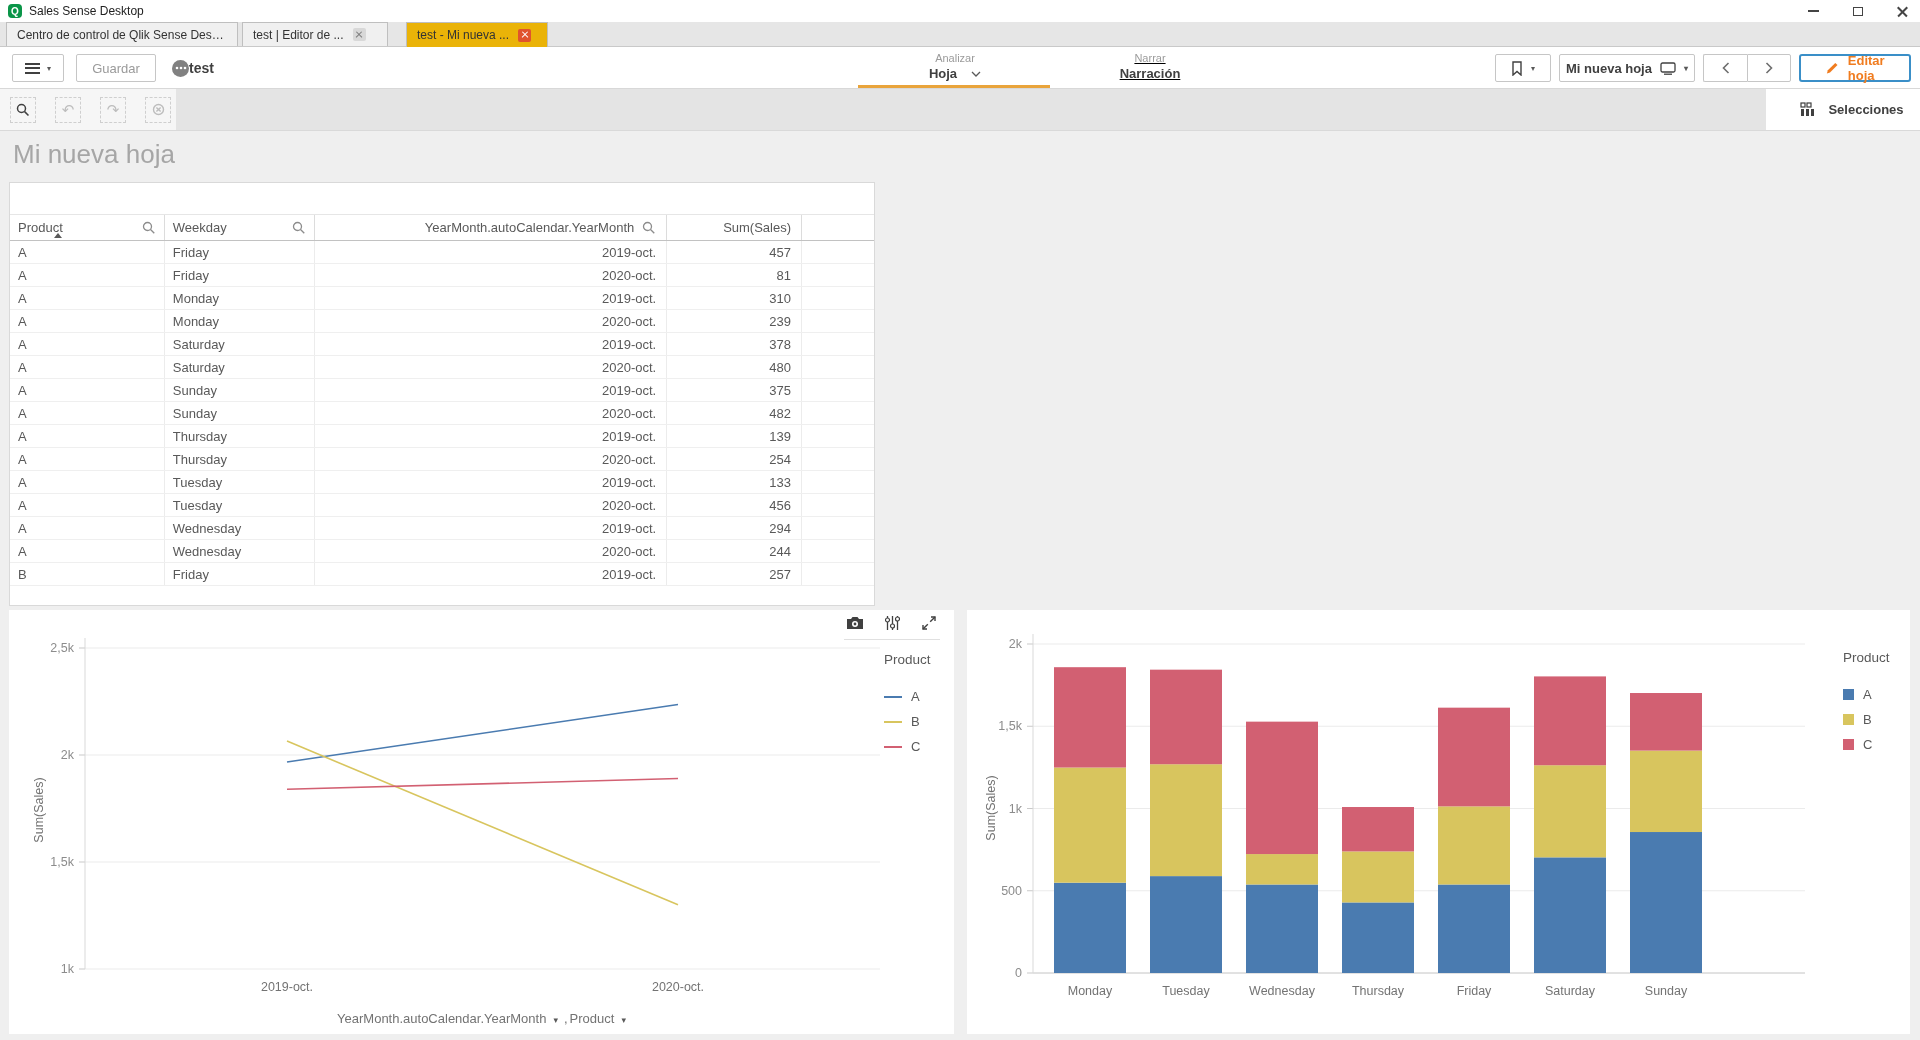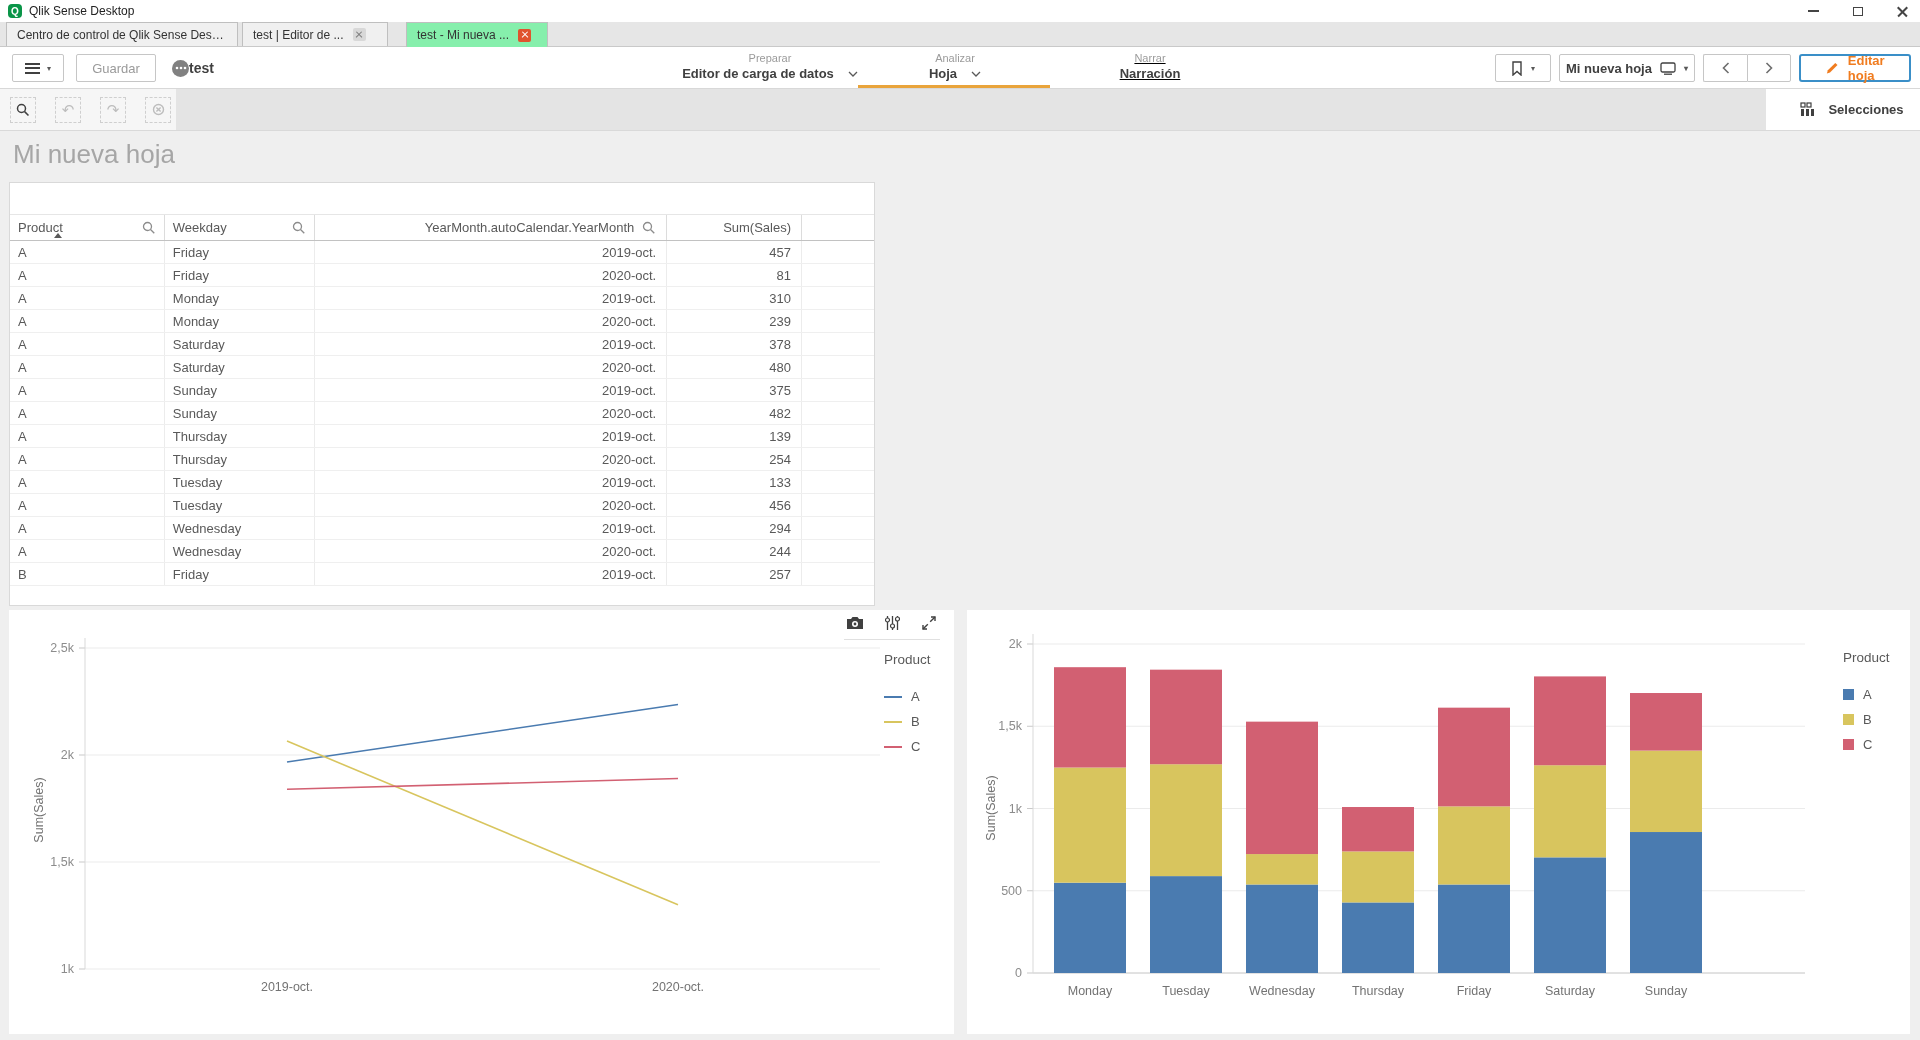--- a/index.html
+++ b/index.html
@@ -19,21 +19,21 @@
 .wc-close { width:11px; height:11px; position:relative; }
 .wc-close::before,.wc-close::after { content:""; position:absolute; left:-1px; top:5px; width:13px; height:1.5px; background:#444; }
 .wc-close::before { transform:rotate(45deg); } .wc-close::after { transform:rotate(-45deg); }
 
 
 .tabbar { position:absolute; left:0; top:22px; width:1920px; height:25px; background:#e6e6e6;
   border-bottom:1px solid #c9c9c9; display:flex; align-items:flex-end; padding-left:6px; }
 .tab { height:24px; display:flex; align-items:center; padding:0 10px; font-size:12px; color:#333;
   background:#f0f0f0; border:1px solid #bfbfbf; border-bottom:none; margin-right:4px; white-space:nowrap; }
 .tab .tlabel { overflow:hidden; text-overflow:ellipsis; }
-.tab.active { background:#86efac; height:25px; margin-bottom:-1px; margin-left:14px; }
+.tab.active { background:#eab308; height:25px; margin-bottom:-1px; margin-left:14px; }
 .tab-close { width:13px; height:13px; margin-left:9px; border-radius:2px; background:#d8d8d8;
   position:relative; flex:0 0 auto; }
 .tab-close::before,.tab-close::after { content:""; position:absolute; left:2.5px; top:5.8px; width:8px; height:1.4px; background:#7a7a7a; }
 .tab-close::before { transform:rotate(45deg); } .tab-close::after { transform:rotate(-45deg); }
 .tab.active .tab-close { background:#e0532d; }
 .tab.active .tab-close::before,.tab.active .tab-close::after { background:#fff; }
 .t1 { width:232px; } .t2 { width:146px; } .t3 { width:142px; }
 
 
 .toolbar { position:absolute; left:0; top:47px; width:1920px; height:42px; background:#fff;
@@ -126,21 +126,21 @@
 .dims { position:absolute; bottom:8px; width:100%; text-align:center; font-size:13px; color:#737373; }
 .dimname { cursor:default; }
 .dimcaret::after { content:"▾"; font-size:9px; color:#595959; margin-left:7px; }
 .dimcomma { margin:0 2px 0 6px; }
 </style>
 </head>
 <body>
 
 <div class="titlebar">
   <span class="qlik-logo"></span>
-  <span class="win-title">Qlik Sense Desktop</span>
+  <span class="win-title">Sales Sense Desktop</span>
   <div class="win-controls">
     <span class="wc-min"></span>
     <span class="wc-max"></span>
     <span class="wc-close"></span>
   </div>
 </div>
 
 <div class="tabbar">
   <div class="tab t1">
     <span class="tlabel">Centro de control de Qlik Sense Desktop</span>
@@ -165,29 +165,20 @@
     <span class="app-circle">
       <svg width="12" height="4" viewBox="0 0 12 4">
           <circle cx="2" cy="2" r="1.3" fill="#fff"></circle>
           <circle cx="6" cy="2" r="1.3" fill="#fff"></circle>
           <circle cx="10" cy="2" r="1.3" fill="#fff"></circle>
         </svg>
     </span>
     <span class="app-name">test</span>
   </div>
 
-  <div class="nav-group ng1">
-    <div class="nav-small">Preparar</div>
-    <div class="nav-main">
-      <span>Editor de carga de datos</span>
-      <svg class="chev" viewBox="0 0 10 6">
-          <polyline points="1,1 5,5 9,1" fill="none" stroke="#595959" stroke-width="1.3"></polyline>
-        </svg>
-    </div>
-  </div>
   <div class="nav-group ng2">
     <div class="nav-small">Analizar</div>
     <div class="nav-main">
       <span>Hoja</span>
       <svg class="chev" viewBox="0 0 10 6">
           <polyline points="1,1 5,5 9,1" fill="none" stroke="#595959" stroke-width="1.3"></polyline>
         </svg>
     </div>
   </div>
   <div class="nav-group ng3">
@@ -469,20 +460,21 @@
           <span class="sw-line" style="background: rgb(216, 197, 94);"></span>
           <span class="lg-label">B</span>
         </div>
         <div class="lg-item">
           <span class="sw-line" style="background: rgb(210, 96, 114);"></span>
           <span class="lg-label">C</span>
         </div>
       </div>
   </div>
   <div class="ylab">Sum(Sales)</div>
+  <div class="dims" id="lineDims"><span class="dimname">YearMonth.autoCalendar.YearMonth</span><span class="dimcaret"></span><span class="dimcomma">,</span><span class="dimname">Product</span><span class="dimcaret"></span></div>
 </div>
 
 <div class="panel bar-panel">
   <svg id="barSvg" class="chart-svg" width="943" height="424" viewBox="0 0 943 424">
       <line x1="66" y1="363" x2="838" y2="363" stroke="#c4c4c4" stroke-width="1"></line>
       <line x1="60" y1="363" x2="66" y2="363" stroke="#c9c9c9"></line>
       <text x="55" y="367" text-anchor="end" font-size="12.5" fill="#8c8c8c">0</text>
       <line x1="66" y1="280.75" x2="838" y2="280.75" stroke="#ebebeb" stroke-width="1"></line>
       <line x1="60" y1="280.75" x2="66" y2="280.75" stroke="#c9c9c9"></line>
       <text x="55" y="284.75" text-anchor="end" font-size="12.5" fill="#8c8c8c">500</text>

